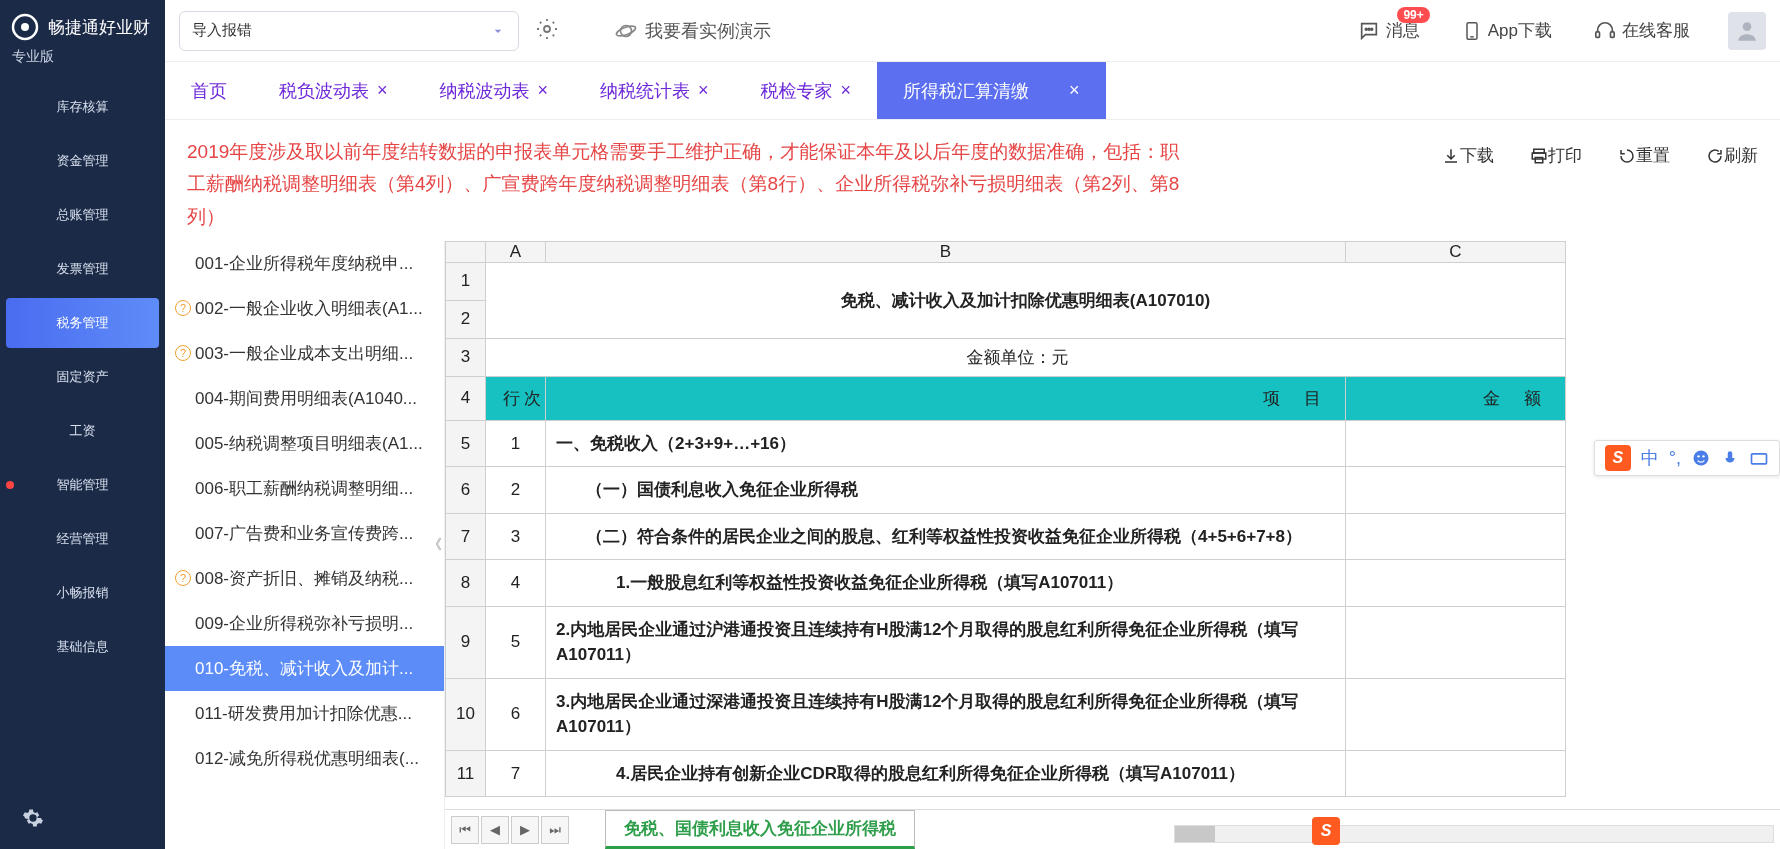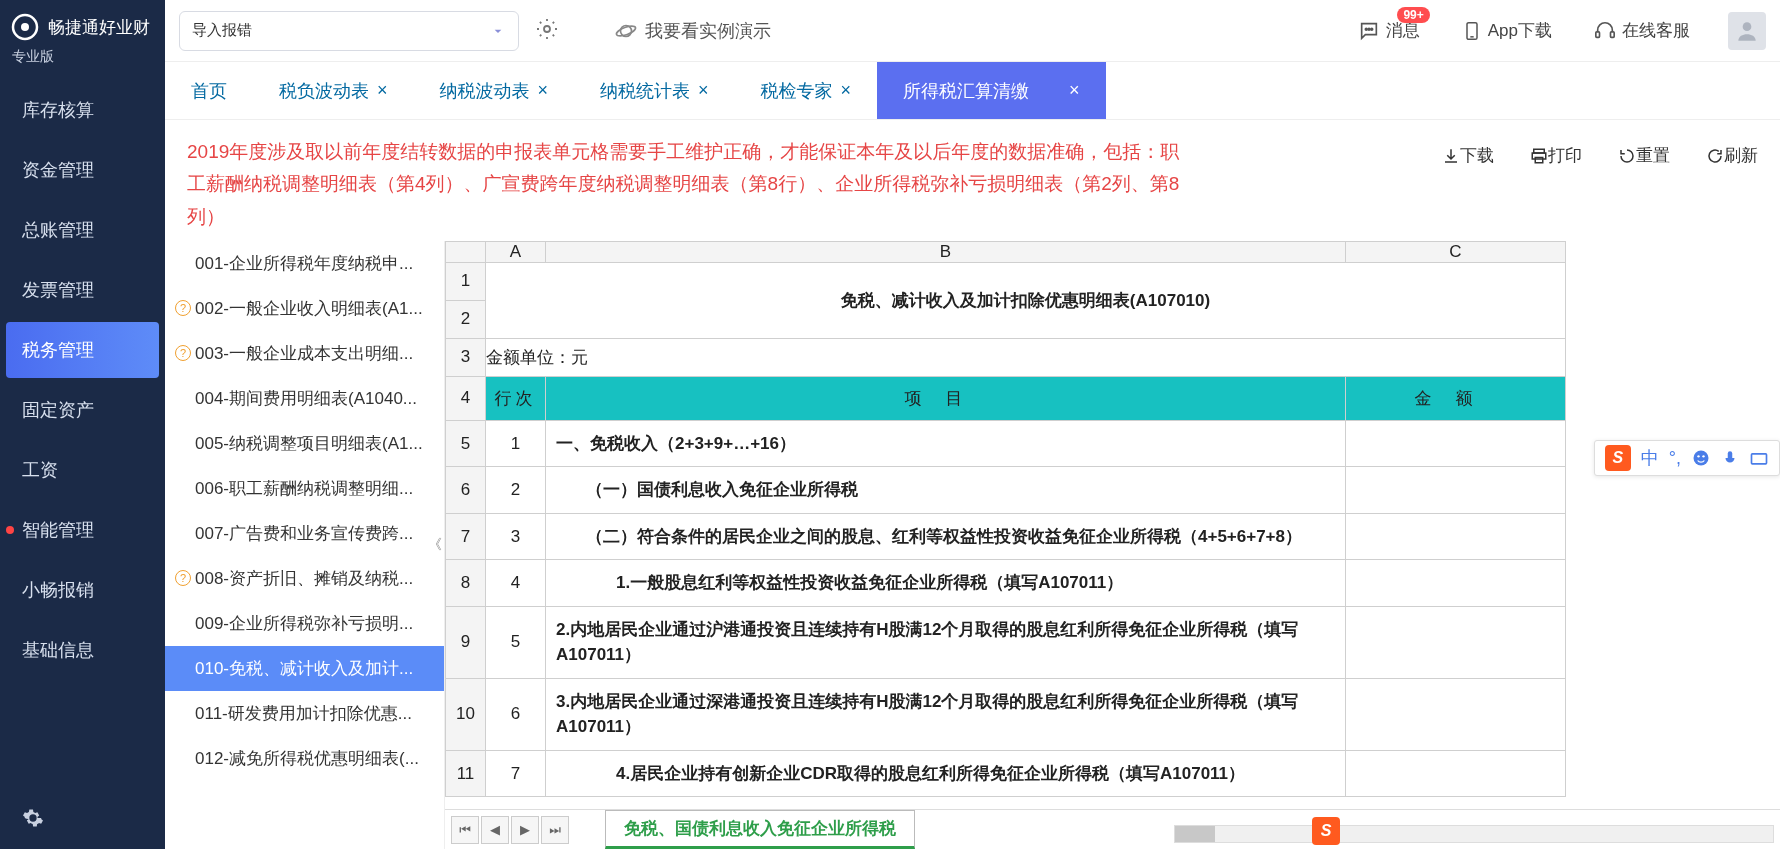--- a/index.html
+++ b/index.html
@@ -2,36 +2,36 @@
 <html><head>
 <meta charset="utf-8">
 <style>
 * { margin:0; padding:0; box-sizing:border-box; font-family:"Microsoft YaHei","PingFang SC",sans-serif; }
 body { width:1780px; height:849px; overflow:hidden; background:#fff; display:flex; }
 .sidebar { width:165px; background:#1b2a47; color:#fff; display:flex; flex-direction:column; }
 .logo-area { padding:12px 10px 6px; display:flex; align-items:center; gap:8px; }
 .logo-area svg { flex-shrink:0; }
 .logo-text { font-size:17px; font-weight:500; color:#fff; }
 .edition { font-size:14px; color:#c8d0e0; padding:0 12px 14px; }
-.nav-item { padding:18px 22px; font-size:18px; color:#d8e0ee; cursor:pointer; position:relative; }
+.nav-item { padding:18px 22px; font-size:13px; color:#d8e0ee; cursor:pointer; position:relative;text-align:center; }
 .nav-item.active { background:linear-gradient(90deg,#4a6cf0,#5e8cf8); color:#fff; border-radius:4px; margin:2px 6px; padding:16px 16px; }
 .nav-item.dot::before { content:""; width:8px; height:8px; background:#ff4444; border-radius:50%; position:absolute; left:6px; top:50%; transform:translateY(-50%); }
 .gear-area { margin-top:auto; padding:16px 22px; }
 .main { flex:1; display:flex; flex-direction:column; min-width:0; }
 .topbar { height:62px; display:flex; align-items:center; padding:0 14px; border-bottom:1px solid #eee; gap:16px; }
 .search-box { width:340px; height:40px; border:1px solid #d8dbe3; border-radius:6px; display:flex; align-items:center; padding:0 12px; font-size:15px; color:#333; }
 .search-box span { flex:1; }
 .gear-btn { color:#666; cursor:pointer; }
 .demo-link { display:flex; align-items:center; gap:8px; font-size:18px; color:#555; cursor:pointer; margin-left:40px; }
 .top-spacer { flex:1; }
 .top-action { display:flex; align-items:center; gap:6px; font-size:17px; color:#444; cursor:pointer; position:relative; margin-left:26px; }
 .badge { position:absolute; top:-12px; right:-10px; background:#ff4d4f; color:#fff; font-size:12px; padding:1px 6px; border-radius:10px; font-weight:bold; }
 .avatar { width:38px; height:38px; background:#dfe2e8; border-radius:4px; margin-left:22px; display:flex; align-items:center; justify-content:center; }
 .tabs { display:flex; align-items:stretch; height:58px; border-bottom:1px solid #eee; }
-.tab { padding:0 26px; display:flex; align-items:center; font-size:18px; color:#0369a1; cursor:pointer; gap:8px; }
+.tab { padding:0 26px; display:flex; align-items:center; font-size:18px; color:#6d28d9; cursor:pointer; gap:8px; }
 .tab.active { background:#5b6ff0; color:#fff;gap:40px; }
 .tab .close { font-size:18px; color:inherit; }
 .content { flex:1; display:flex; flex-direction:column; min-height:0; }
 .notice-row { display:flex; align-items:flex-start; padding:16px 22px 8px; gap:24px; }
 .notice { color:#e64545; font-size:19px; line-height:1.7; max-width:1000px; }
 .toolbar { display:flex; gap:36px; margin-left:auto; margin-top:8px; }
 .tool-btn { display:flex; align-items:center; gap:0; font-size:17px; color:#333; cursor:pointer; }
 .work-area { flex:1; display:flex; min-height:0; }
 .report-list { width:280px; border-right:1px solid #eee; overflow:hidden; position:relative; }
 .report-item { padding:11px 16px 11px 30px; font-size:17px; color:#333; cursor:pointer; white-space:nowrap; overflow:hidden; text-overflow:ellipsis; position:relative; }
@@ -42,22 +42,22 @@
 .sheet-grid { flex:1; overflow:auto; position:relative; }
 table.sheet { border-collapse:collapse; table-layout:fixed; }
 table.sheet td, table.sheet th { border:1px solid #cfcfcf; font-size:17px; color:#222; background:#fff; vertical-align:middle; }
 .col-corner { width:40px; background:#f4f4f4; }
 .col-A { width:60px; }
 .col-B { width:800px; }
 .col-C { width:220px; }
 .hdr { background:#f4f4f4 !important; text-align:center; color:#666; }
 .rownum { background:#f4f4f4 !important; text-align:center; color:#666; width:40px; height:38px; }
 .title-cell { text-align:center; font-weight:bold; font-size:22px; height:60px; }
-.unit-cell { text-align:left; padding-right:16px; height:38px; }
-.thead-cell { background:#17c1c1 !important; color:#fff; text-align:center; font-size:20px; height:44px; letter-spacing:24px; }
+.unit-cell { text-align:center; padding-right:16px; height:38px; }
+.thead-cell { background:#17c1c1 !important; color:#fff; text-align:right; font-size:20px; height:44px; letter-spacing:24px; }
 .seq-cell { text-align:center; height:44px; }
 .desc-cell { padding:10px 10px; line-height:1.5; }
 .bold { font-weight:bold; }
 .indent1 { padding-left:40px; }
 .indent2 { padding-left:70px; }
 .sheet-tabs { height:40px; border-top:1px solid #ddd; display:flex; align-items:center; position:relative; }
 .sheet-tab-nav { display:flex; gap:2px; padding-left:6px; }
 .sheet-nav-btn { width:28px; height:28px; border:1px solid #ccc; background:#f6f6f6; display:flex; align-items:center; justify-content:center; font-size:13px; color:#666; cursor:pointer; }
 .sheet-tab { margin-left:36px; padding:6px 18px; border:1px solid #bbb; border-bottom:3px solid #2e9e4a; color:#2e9e4a; font-size:17px; font-weight:bold; background:#fff; cursor:pointer; }
 .hscroll { position:absolute; right:6px; bottom:6px; width:600px; height:18px; background:#f0f0f0; border:1px solid #ddd; }
@@ -81,20 +81,21 @@
   <div class="edition">专业版</div>
   <div id="nav-container">
       <div class="nav-item">库存核算</div>
       <div class="nav-item">资金管理</div>
       <div class="nav-item">总账管理</div>
       <div class="nav-item">发票管理</div>
       <div class="nav-item active">税务管理</div>
       <div class="nav-item">固定资产</div>
       <div class="nav-item">工资</div>
       <div class="nav-item dot">智能管理</div>
+      <div class="nav-item">经营管理</div>
       <div class="nav-item">小畅报销</div>
       <div class="nav-item">基础信息</div>
     </div>
   <div class="gear-area">
     <svg width="22" height="22" viewBox="0 0 24 24" fill="#c8d0e0">
         <path d="M12 8a4 4 0 100 8 4 4 0 000-8zm9 4a7 7 0 01-.1 1.2l2 1.6-2 3.4-2.4-.8a7 7 0 01-2 1.2l-.4 2.6h-4l-.4-2.6a7 7 0 01-2-1.2l-2.4.8-2-3.4 2-1.6A7 7 0 013 12a7 7 0 01.1-1.2l-2-1.6 2-3.4 2.4.8a7 7 0 012-1.2L8 2.8h4l.4 2.6a7 7 0 012 1.2l2.4-.8 2 3.4-2 1.6c.1.4.2.8.2 1.2z"></path>
       </svg>
   </div>
 </div>
 

